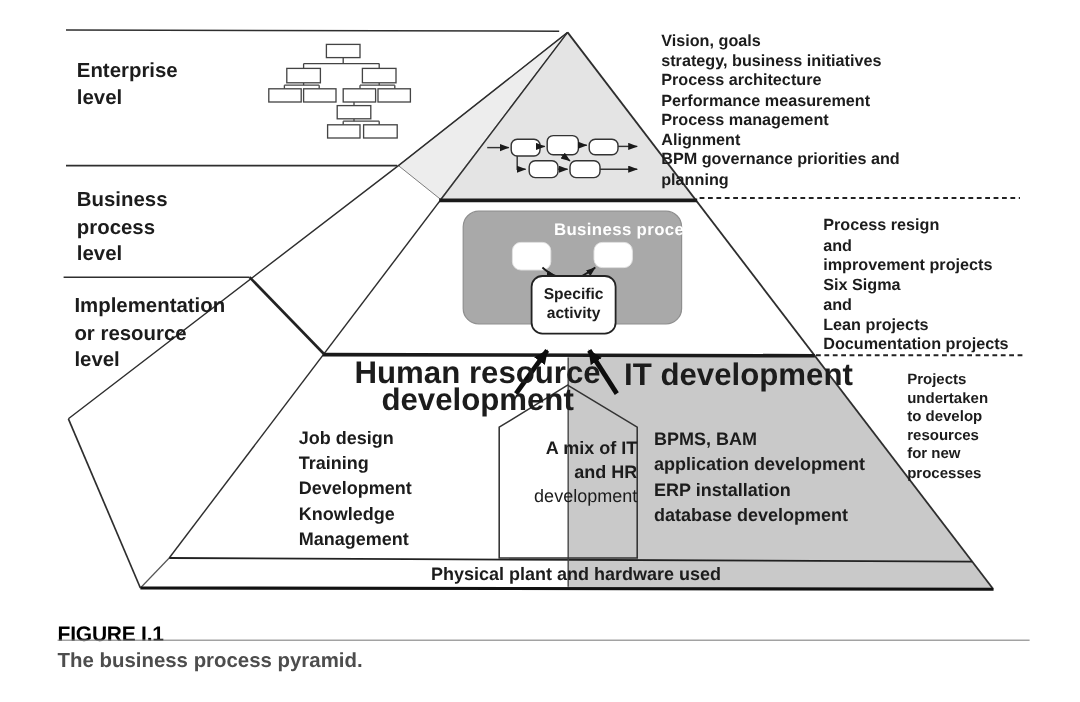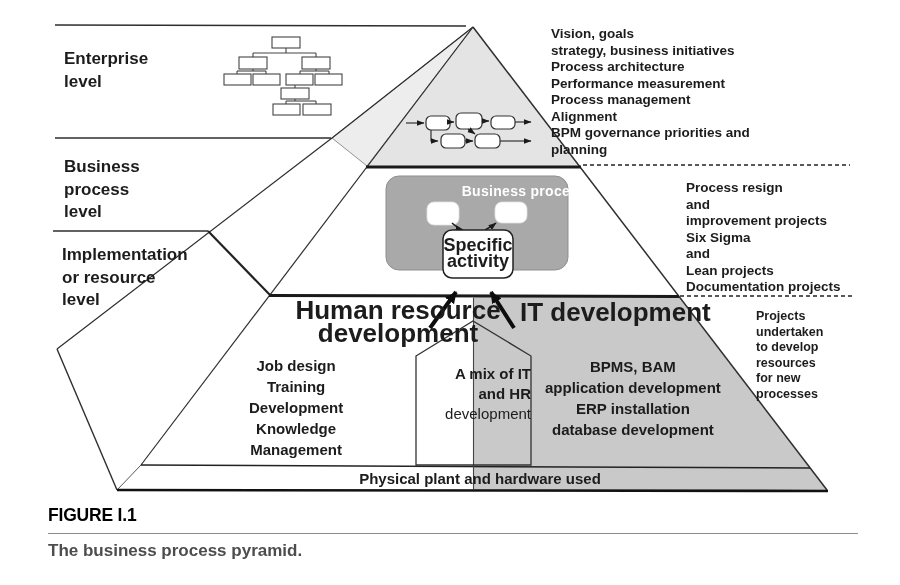--- a/index.html
+++ b/index.html
@@ -3,27 +3,27 @@
 <meta charset="utf-8">
 <style>
   html,body{margin:0;padding:0;background:#fff;}
   #diagram{position:relative;width:900px;height:585px;background:#fff;
            font-family:"Liberation Sans","DejaVu Sans",sans-serif;overflow:hidden;}
   svg{position:absolute;left:0;top:0;}
   .txt{position:absolute;color:#1c1c1c;font-weight:bold;white-space:nowrap;}
   .lvl{font-size:17px;line-height:22.5px;}
   .ann{font-size:13.5px;line-height:16.5px;}
   .h1{font-size:26px;line-height:23px;}
-  .list{font-size:15px;line-height:21px;text-align:center;}
+  .list{font-size:15px;line-height:21px;}
   .small{font-size:12.5px;line-height:15.5px;}
   .center{text-align:center;}
   .pent{font-size:15px;line-height:20px;}
   .pent .normal{font-weight:400;}
   .bp-title{font-size:14px;color:#ffffff;letter-spacing:.3px;padding-left:47px;}
-  .spec{font-size:18px;line-height:16px;}
+  .spec{font-size:13px;line-height:16px;}
   .base-label{font-size:15px;}
   .fig{font-size:17.5px;letter-spacing:-.2px;color:#000;}
   .cap{font-size:17px;font-weight:700;color:#4d4d4d;}
   .rule{position:absolute;left:48px;top:533px;width:810px;border-top:1.6px solid #8c8c8c;}
 </style>
 </head>
 <body>
 
 <div id="diagram">
 
@@ -147,17 +147,17 @@
 
   <div class="txt pent center" style="left:417px;top:364px;width:114px;text-align:right;">
     <span>A mix of IT<br>and HR</span><br>
     <span class="normal">development</span>
   </div>
 
   <div class="txt list" style="left:545px;top:356px;">BPMS, BAM<br>application development<br>ERP installation<br>database development</div>
 
   <div class="txt base-label center" style="left:150px;top:470px;width:660px;">Physical plant and hardware used</div>
 
-  <div class="txt fig" style="left:48px;top:505px;">FIGURE I.1</div>
+  <div class="txt fig" style="left:48px;top:518px;">FIGURE I.1</div>
   <div class="rule"></div>
   <div class="txt cap" style="left:48px;top:541px;">The business process pyramid.</div>
 
 </div>
 
 </body></html>

